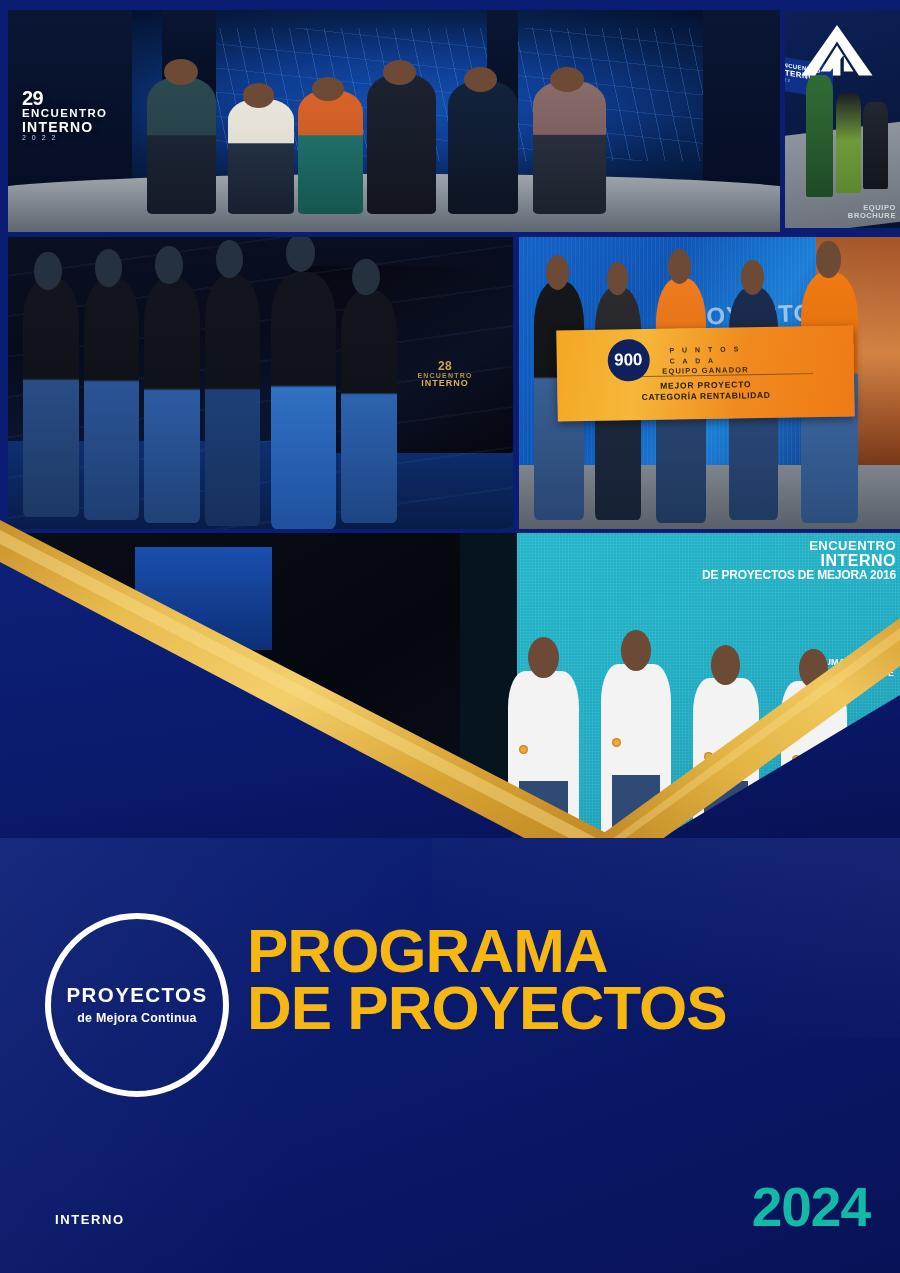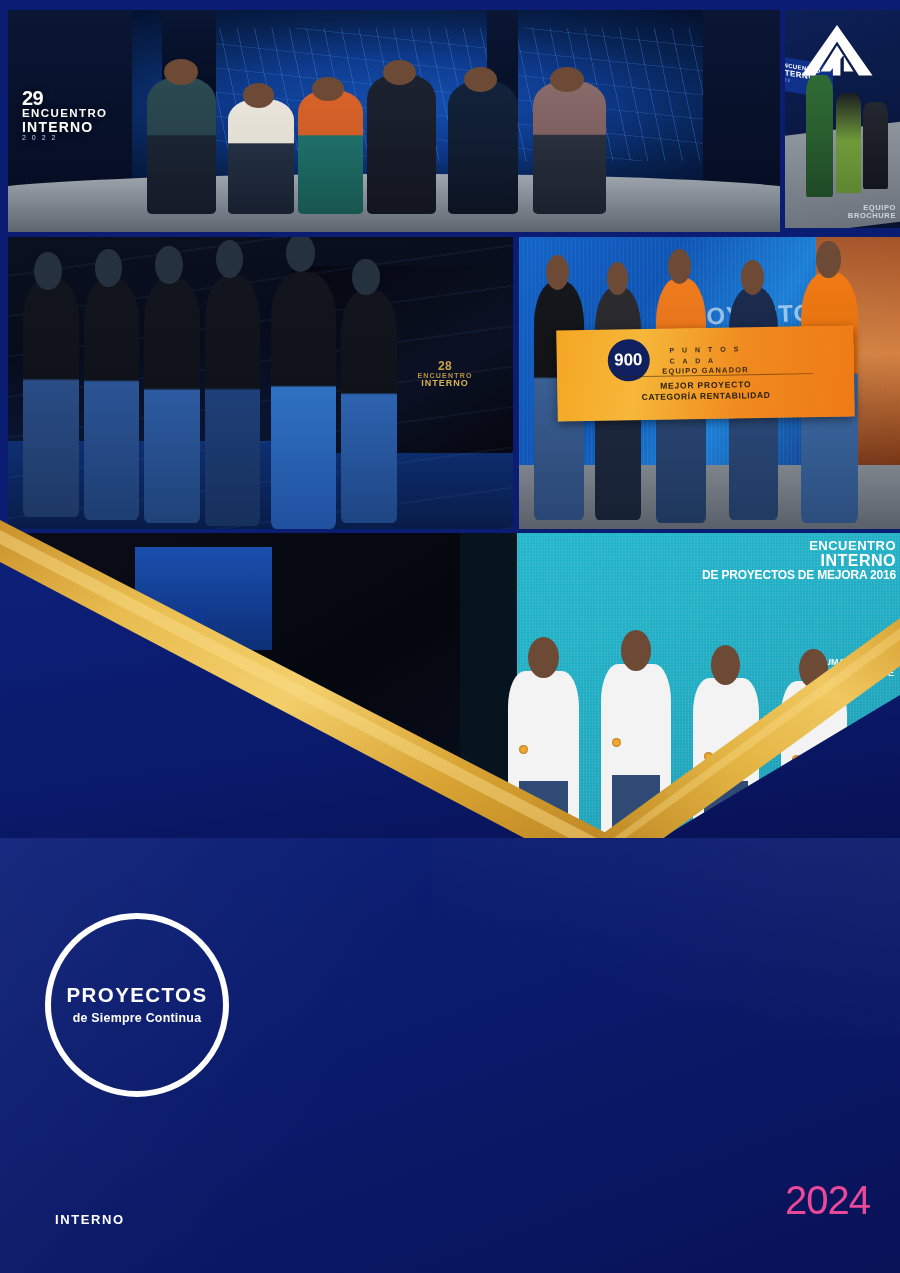--- a/index.html
+++ b/index.html
@@ -178,21 +178,21 @@
     letter-spacing:-1px;
   }
   .title .l2{display:block;}
 
   .brochure{
     position:absolute;left:55px;top:1212px;z-index:6;
     color:#ffffff;font-size:13px;font-weight:bold;letter-spacing:1.6px;
   }
   .year{
     position:absolute;right:30px;top:1180px;z-index:6;
-    color:#ec4899;font-size:40px;font-weight:normal;letter-spacing:-1px;line-height:1;
+    color:#14b8a6;font-size:55px;font-weight:bold;letter-spacing:-1px;line-height:1;
   }
 </style>
 </head>
 <body>
 
 <div class="page">
 
   <div class="collage">
 
     <div class="photo p-topleft">
@@ -388,20 +388,24 @@
     <path d="M900 118 L594 340 L606 380 L900 166 Z" fill="url(#goldR)"></path>
 
     <path d="M0 30 L608 344 L604 356 L0 44 Z" fill="#fbe08f" opacity="0.45"></path>
     <path d="M900 128 L600 348 L598 358 L900 140 Z" fill="#fbe08f" opacity="0.35"></path>
   </svg>
 
   <div class="bottom-panel"></div>
 
   <div class="logo-circle">
     <div class="l1">PROYECTOS</div>
-    <div class="l2">de Siempre Continua</div>
+    <div class="l2">de Mejora Continua</div>
   </div>
 
+  <div class="title">
+    <span class="l2">PROGRAMA</span>
+    <span class="l2">DE PROYECTOS</span>
+  </div>
 
   <div class="brochure">INTERNO</div>
   <div class="year">2024</div>
 
 </div>
 
 </body></html>

